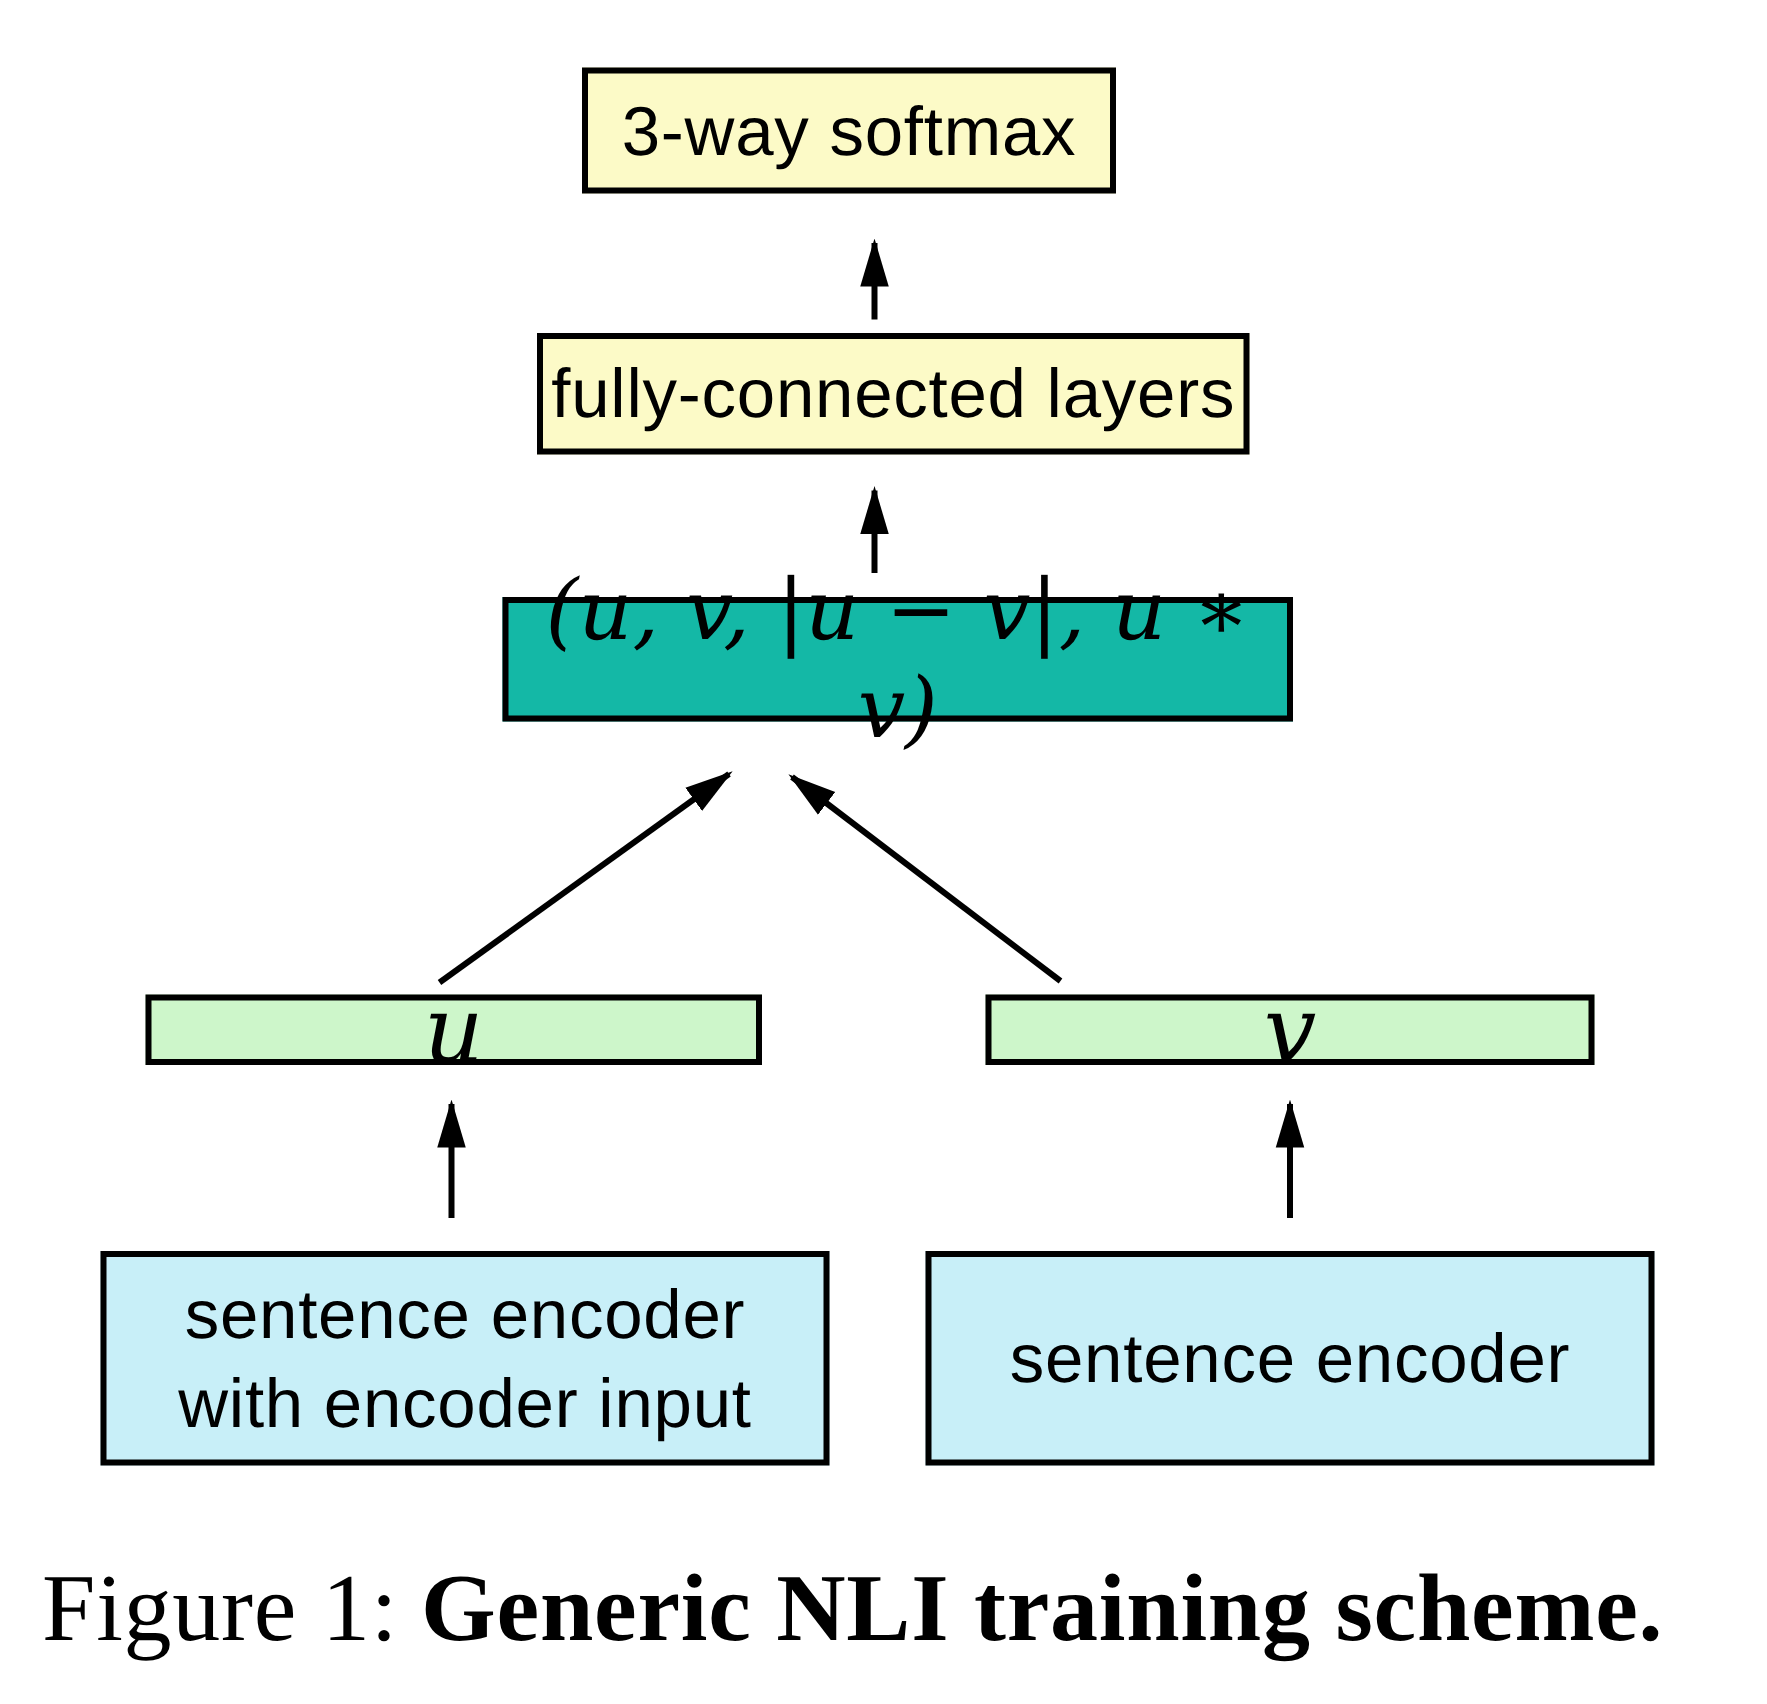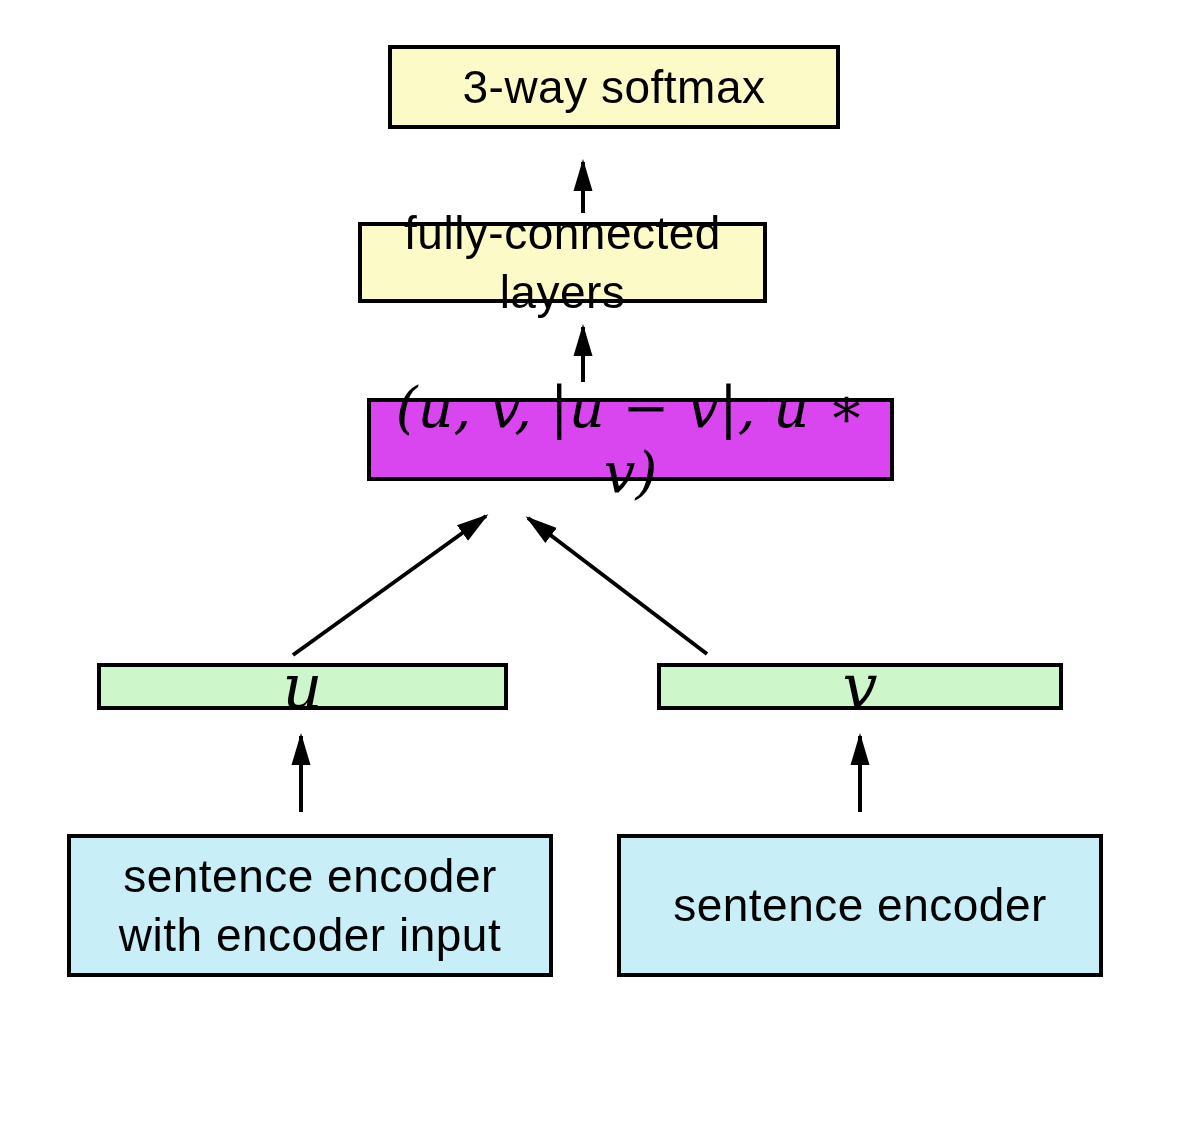--- a/index.html
+++ b/index.html
@@ -37,22 +37,22 @@
     font-family: "Liberation Sans", sans-serif;
     font-size: 46px;
     line-height: 1.28;
     letter-spacing: 0.5px;
   }
   .math-label {
     font-family: "DejaVu Serif", serif;
     font-style: italic;
     color: #000000;
   }
-  #node-softmax            { left: 388px; top: 45px;  width: 452px; height: 84px; }
-  #node-fully-connected    { left: 358px; top: 222px; width: 409px; height: 81px; }
+  #node-softmax            { left: 388px; top: 45px;  width: 356px; height: 84px; }
+  #node-fully-connected    { left: 358px; top: 222px; width: 475px; height: 81px; }
   #node-concat             { left: 335px; top: 398px; width: 527px; height: 83px; font-size: 56px; }
   #node-u                  { left: 97px;  top: 663px; width: 411px; height: 47px; font-size: 62px; }
   #node-v                  { left: 657px; top: 663px; width: 406px; height: 47px; font-size: 62px; }
   #node-premise-encoder    { left: 67px;  top: 834px; width: 486px; height: 143px; }
   #node-hypothesis-encoder { left: 617px; top: 834px; width: 486px; height: 143px; }
   .encoder-lines { display: block; }
   #figure-caption {
     position: absolute;
     left: 28px;
     top: 1035px;
@@ -86,21 +86,21 @@
   </svg>
 
   <div class="node sans-label" id="node-softmax" style="background-color: rgb(252, 250, 199);">
     <span>3-way softmax</span>
   </div>
 
   <div class="node sans-label" id="node-fully-connected" style="background-color: rgb(252, 250, 199);">
     <span>fully-connected layers</span>
   </div>
 
-  <div class="node math-label" id="node-concat" style="background-color: #d946ef; margin-left: 32px;">
+  <div class="node math-label" id="node-concat" style="background-color: #14b8a6;">
     <span>(u, v, |u − v|, u ∗ v)</span>
   </div>
 
   <div class="node math-label" id="node-u" style="background-color: rgb(205, 246, 202);">
     <span>u</span>
   </div>
 
   <div class="node math-label" id="node-v" style="background-color: rgb(205, 246, 202);">
     <span>v</span>
   </div>
@@ -111,14 +111,17 @@
       <span class="encoder-lines">with encoder input</span>
     </span>
   </div>
 
   <div class="node sans-label" id="node-hypothesis-encoder" style="background-color: rgb(200, 239, 248);">
     <span class="encoder-lines">
       <span class="encoder-lines">sentence encoder</span>
     </span>
   </div>
 
+  <div id="figure-caption">
+    <span class="caption-prefix">Figure 1:</span><span class="caption-title">Generic NLI training scheme.</span>
+  </div>
 
 </div>
 
 </body></html>

